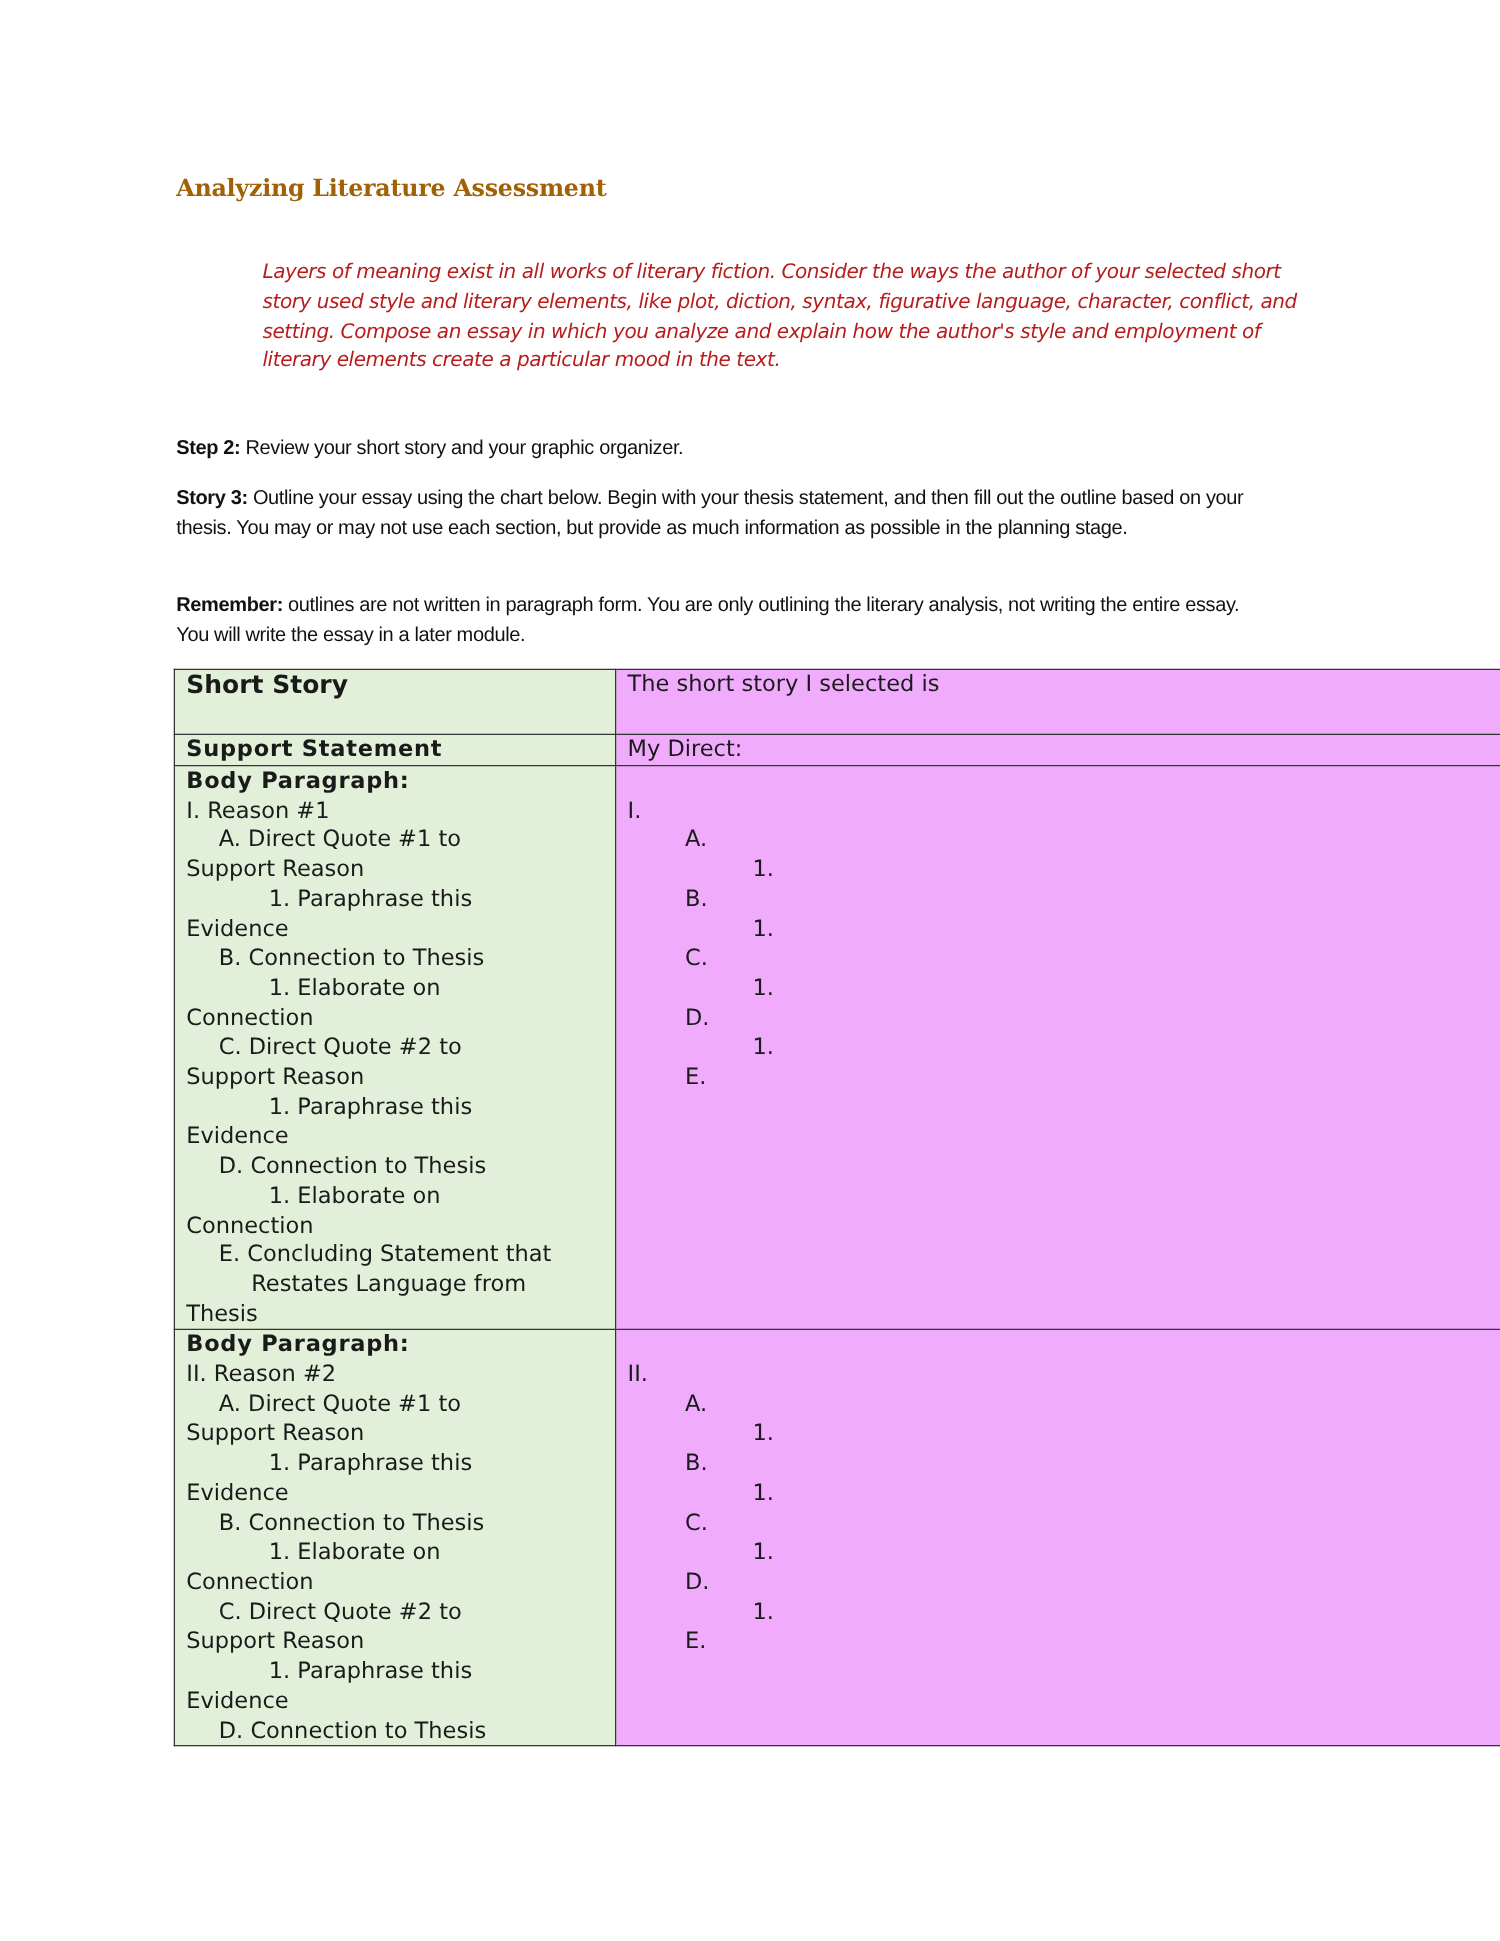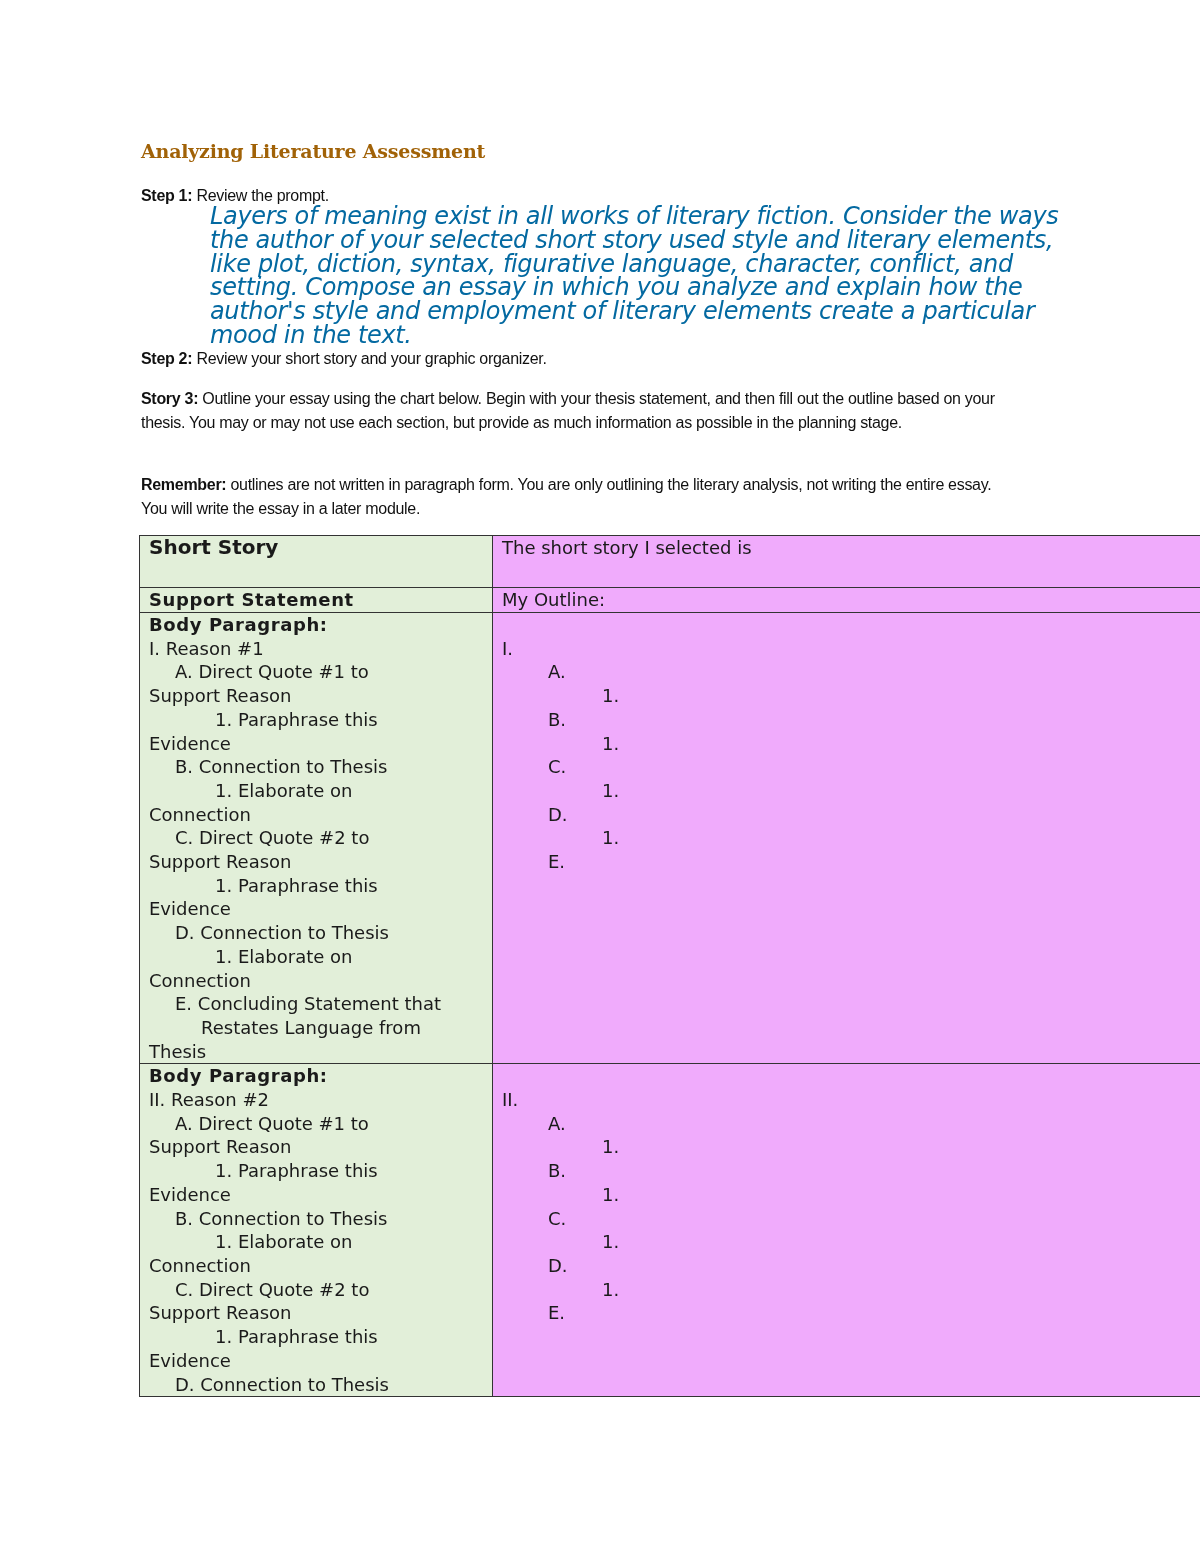--- a/index.html
+++ b/index.html
@@ -21,21 +21,21 @@
     }
     .step b { font-weight: bold; }
     .step1 { top: 184px; }
     .step2 { top: 347px; }
     .step3 { top: 387px; }
     .remember { top: 473px; }
 
     .prompt {
       position: absolute; left: 210px; top: 205px; width: 850px;
       font-family: "DejaVu Sans", sans-serif; font-style: italic;
-      font-size: 24px; line-height: 23.8px; color: #0369a1;
+      font-size: 16px; line-height: 23.8px; color: #b91c1c;
       letter-spacing: -0.35px;
     }
 
     table.outline {
       position: absolute; left: 139px; top: 535px;
       width: 1076px; border-collapse: collapse;
       font-family: "DejaVu Sans", sans-serif; font-size: 18px; color: #1a1a1a;
     }
     table.outline td {
       border: 1.5px solid #333;
@@ -59,21 +59,20 @@
     .row-body1 td { height: 448px; }
     .row-body2 td { height: 331px; border-bottom: 1.5px solid #333; }
   </style>
 </head>
 <body>
 
 <div class="page">
 
   <h1 class="title">Analyzing Literature Assessment</h1>
 
-  <p class="step step1"><b>Step 1:</b><span> Review the prompt.</span></p>
 
   <p class="prompt">Layers of meaning exist in all works of literary fiction. Consider the ways the author of your selected short story used style and literary elements, like plot, diction, syntax, figurative language, character, conflict, and setting. Compose an essay in which you analyze and explain how the author's style and employment of literary elements create a particular mood in the text.</p>
 
   <p class="step step2"><b>Step 2:</b><span> Review your short story and your graphic organizer.</span></p>
 
   <p class="step step3"><b>Story 3:</b><span> Outline your essay using the chart below. Begin with your thesis statement, and then fill out the outline based on your thesis. You may or may not use each section, but provide as much information as possible in the planning stage.</span></p>
 
   <p class="step remember"><b>Remember:</b><span> outlines are not written in paragraph form.  You are only outlining the literary analysis, not writing the entire essay. You will write the essay in a later module.</span></p>
 
   <table class="outline">
@@ -84,21 +83,21 @@
       </td>
       <td class="value">
         <span>The short story I selected is</span>
       </td>
     </tr>
     <tr class="row-thesis">
       <td class="label">
         <span class="bold">Support Statement</span>
       </td>
       <td class="value">
-        <span>My Outline:</span>
+        <span>My Direct:</span>
       </td>
     </tr>
     <tr class="row-body1">
       <td class="label">
         <span class="line bold">Body Paragraph:</span>
         <span class="line">I. Reason #1</span>
         <span class="line i1">A. Direct Quote #1 to</span>
         <span class="line">Support Reason</span>
         <span class="line i2">1. Paraphrase this</span>
         <span class="line">Evidence</span>

